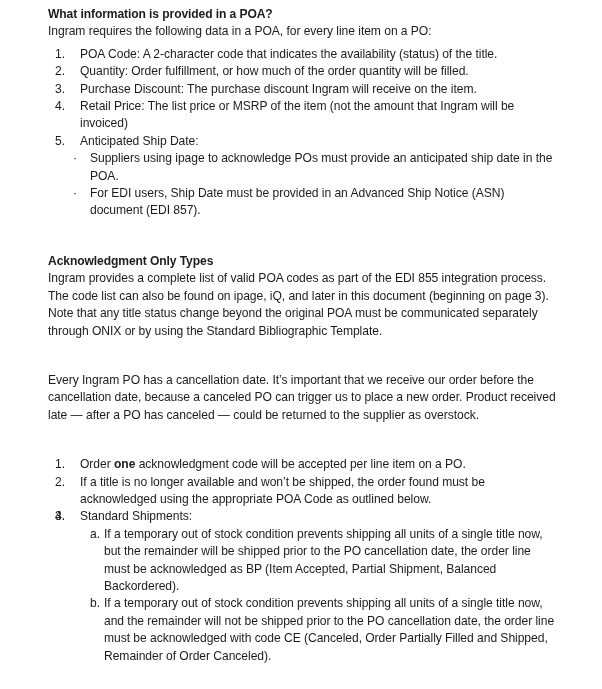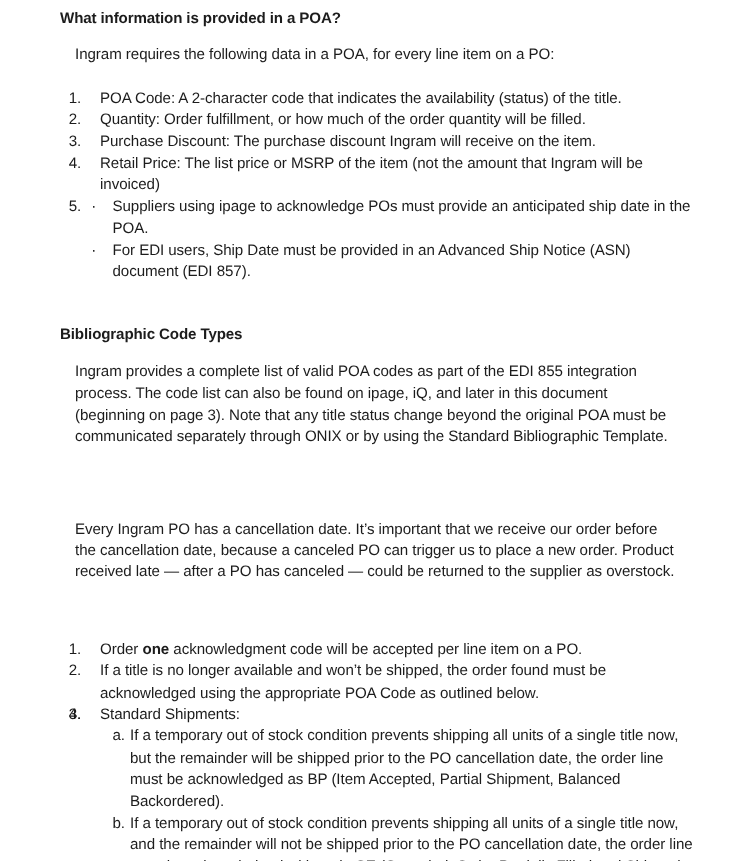--- a/index.html
+++ b/index.html
@@ -34,21 +34,21 @@
     font-weight: bold;
     line-height: 17.4px;
     margin: 0;
     padding: 0;
     letter-spacing: -0.1px;
   }
   p.body-text {
     font-size: 12.1px;
     font-weight: normal;
     line-height: 17.4px;
-    margin: 12px;
+    margin: 0;
     padding: 0;
     letter-spacing: -0.05px;
   }
   .gap-lg { height: 17px; }
   .gap-sm { height: 5px; }
 
   
   ol.num-list {
     list-style: none;
     margin: 0;
@@ -141,38 +141,39 @@
       <li>
         <span class="marker">3.</span>
         <span>Purchase Discount: The purchase discount Ingram will receive on the item.</span>
       </li>
       <li>
         <span class="marker">4.</span>
         <span>Retail Price: The list price or MSRP of the item (not the amount that Ingram will be invoiced)</span>
       </li>
       <li>
         <span class="marker">5.</span>
+        <span>Anticipated Ship Date:</span>
       </li>
     </ol>
 
     <ul class="dot-list">
       <li>
         <span class="dot">·</span>
         <span>Suppliers using ipage to acknowledge POs must provide an anticipated ship date in the POA.</span>
       </li>
       <li>
         <span class="dot">·</span>
         <span>For EDI users, Ship Date must be provided in an Advanced Ship Notice (ASN) document (EDI 857).</span>
       </li>
     </ul>
 
     <div class="gap-lg"></div>
     <div style="height:16px"></div>
 
-    <h2 class="section-heading">Bibliographic Code Types</h2>
+    <h2 class="section-heading">Acknowledgment Only Types</h2>
     <p class="body-text">Ingram provides a complete list of valid POA codes as part of the EDI 855 integration process. The code list can also be found on ipage, iQ, and later in this document (beginning on page 3). Note that any title status change beyond the original POA must be communicated separately through ONIX or by using the Standard Bibliographic Template.</p>
 
     <div class="gap-lg"></div>
     <div style="height:15px"></div>
 
     <p class="body-text">Every Ingram PO has a cancellation date. It’s important that we receive our order before the cancellation date, because a canceled PO can trigger us to place a new order. Product received late — after a PO has canceled — could be returned to the supplier as overstock.</p>
 
     <div class="gap-lg"></div>
     <div style="height:15px"></div>
 

